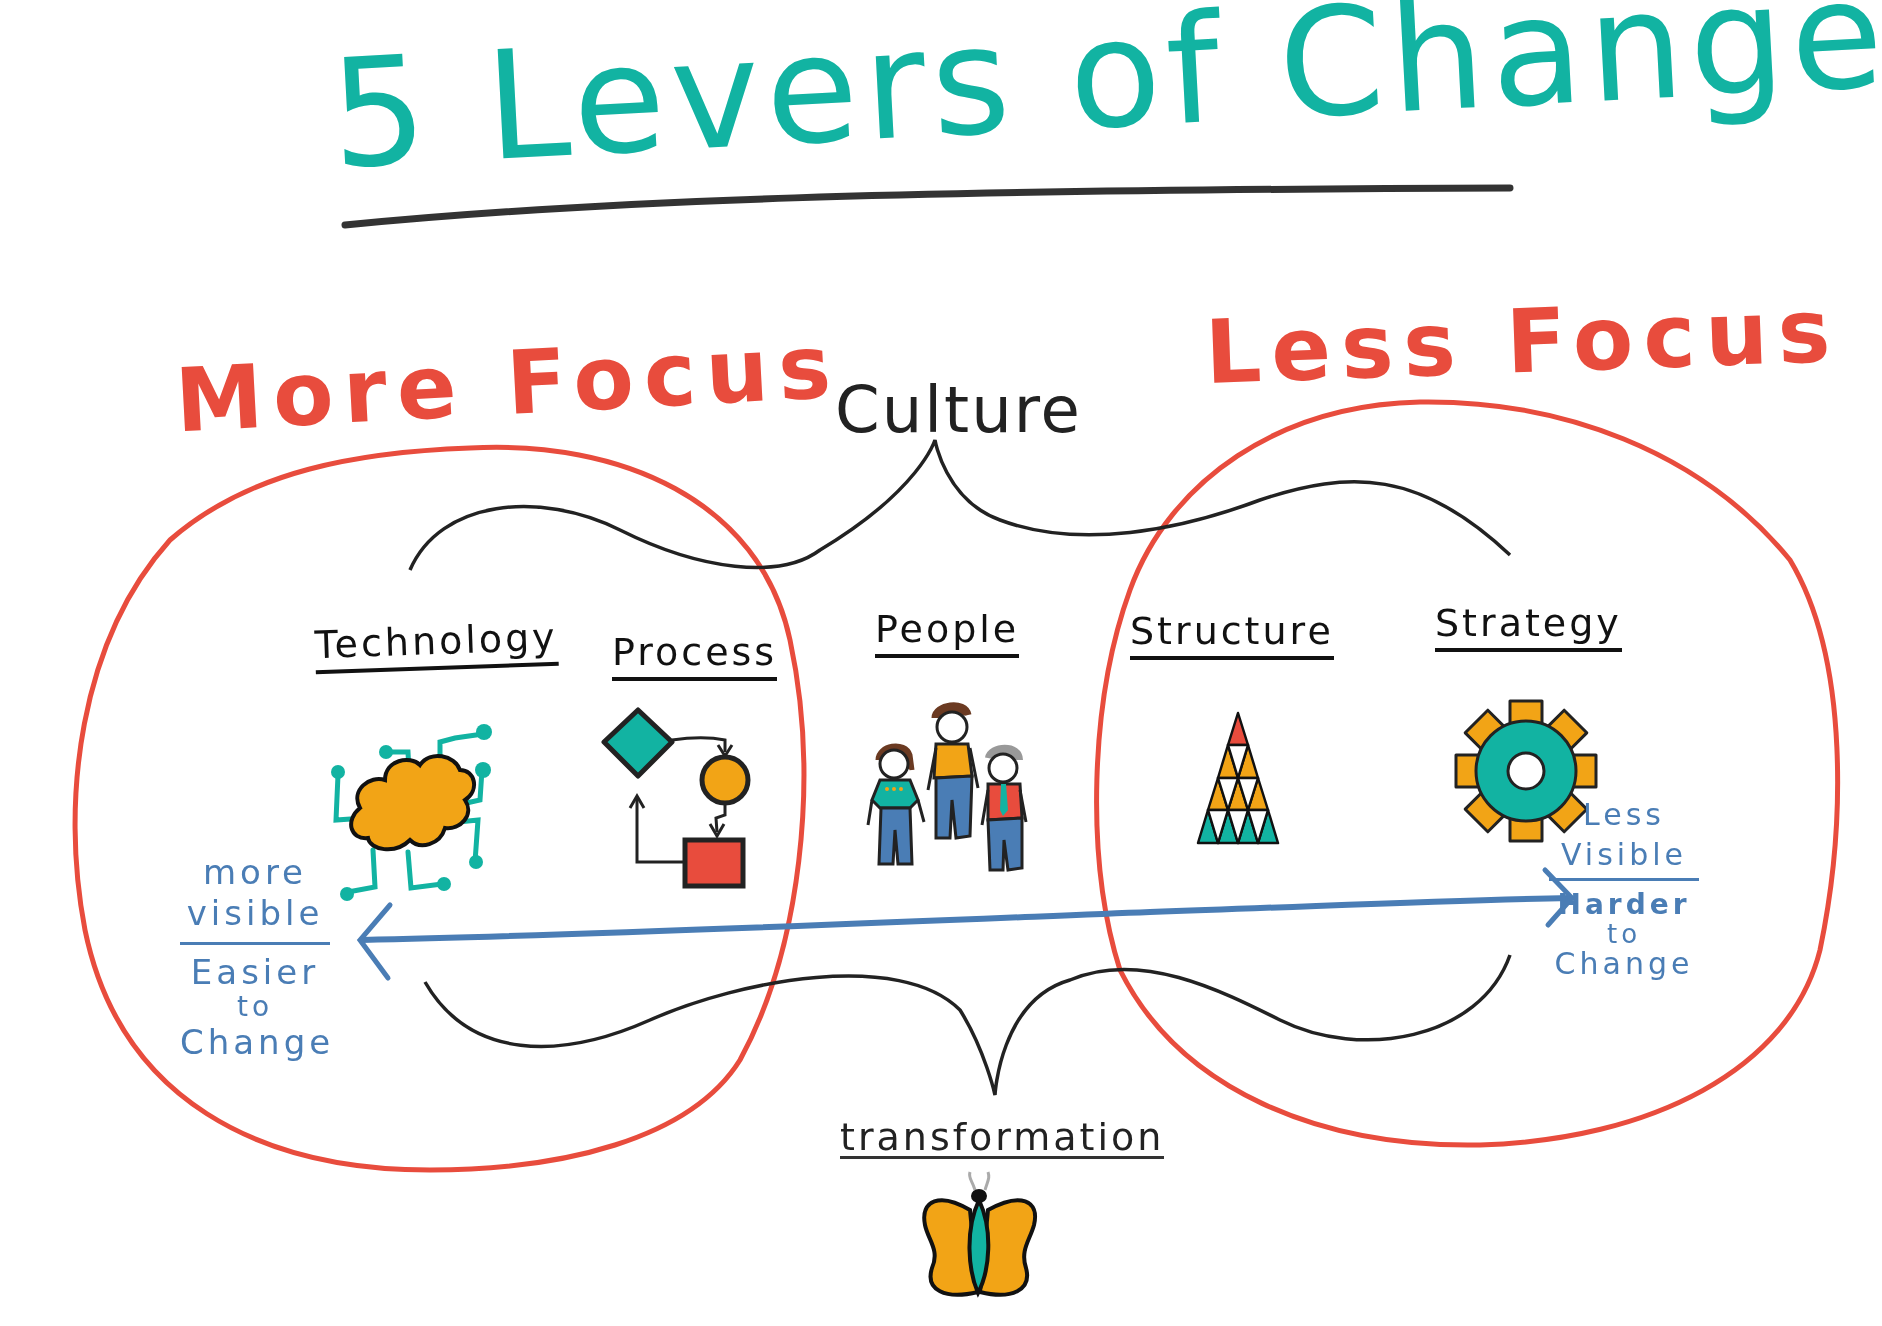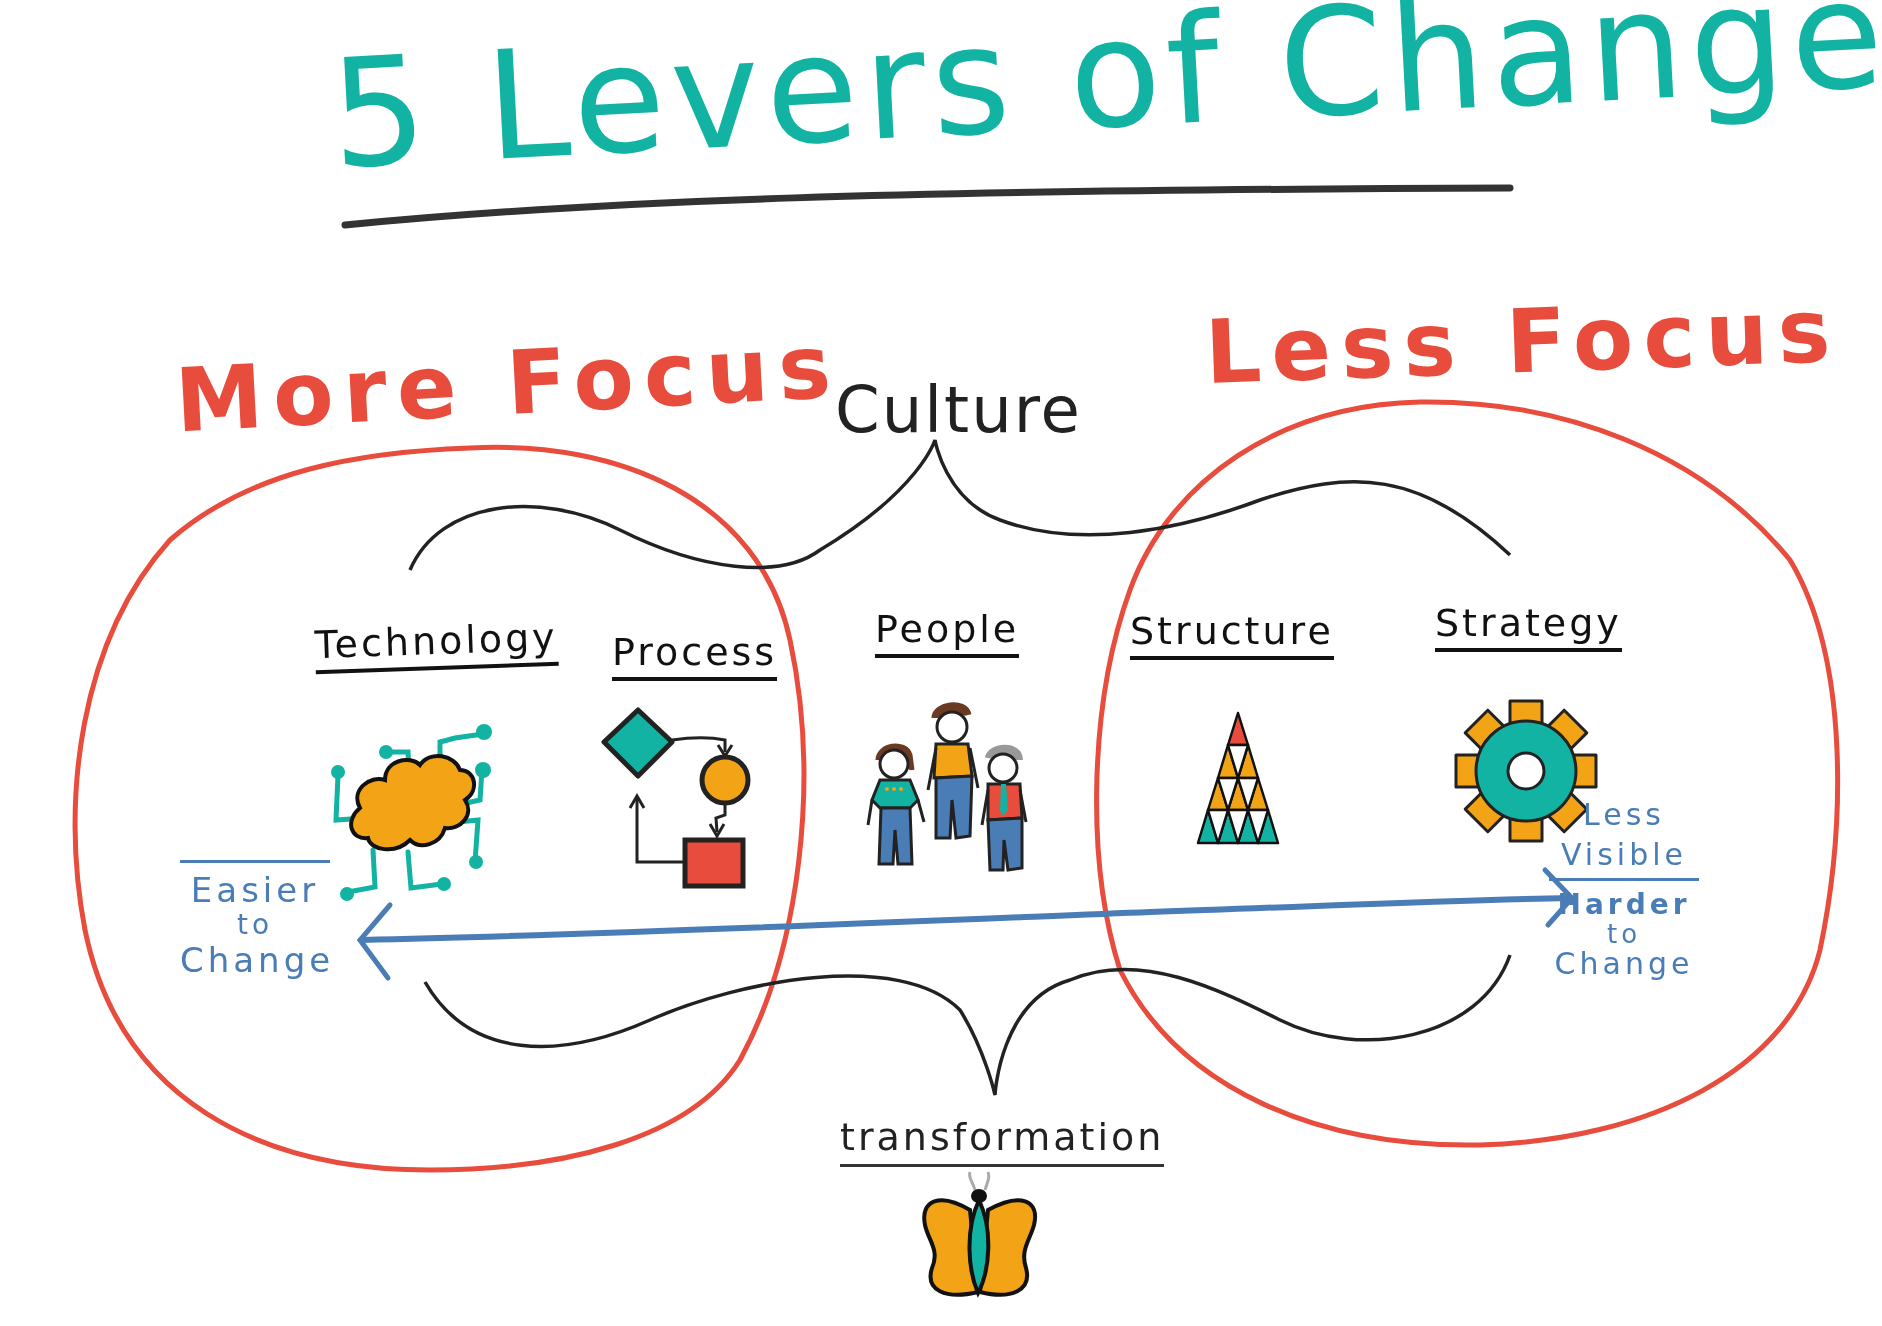--- a/index.html
+++ b/index.html
@@ -5,21 +5,21 @@
   html, body { margin: 0; padding: 0; background: #ffffff; }
   body { width: 1882px; height: 1326px; position: relative; overflow: hidden; }
   #canvas { position: absolute; left: 0; top: 0; width: 1882px; height: 1326px; }
   .txt { position: absolute; white-space: nowrap; font-family: "DejaVu Sans", sans-serif; line-height: 1; }
   .title { color: #12B3A2; font-size: 150px; letter-spacing: 6px; font-weight: normal; transform: rotate(-3deg); transform-origin: left bottom; }
   .focus { color: #E84C3D; font-size: 88px; letter-spacing: 10px; font-weight: bold; }
   .culture { color: #222; font-size: 64px; letter-spacing: 2px; }
   .lever { color: #111; font-size: 38px; letter-spacing: 3px; border-bottom: 4px solid #111; padding-bottom: 6px; }
   .vis { color: #4A7DB5; font-size: 34px; letter-spacing: 4px; text-align: center; }
   .vis .sep { display: block; height: 3px; background: #4A7DB5; margin: 8px 0 10px 0; }
-  .transform { color: #222; font-size: 38px; letter-spacing: 3px; border-bottom: 3px solid #333; padding-bottom: 8px; }
+  .transform { color: #222; font-size: 38px; letter-spacing: 3px; border-bottom: 3px solid #333; }
 </style>
 </head>
 <body>
 
 <svg id="canvas" viewBox="0 0 1882 1326" xmlns="http://www.w3.org/2000/svg">
 
   <path d="M345 225 C 600 200, 900 190, 1510 188" stroke="#333" stroke-width="7" fill="none" stroke-linecap="round"></path>
 
   <path d="M470 448 C 620 440, 760 500, 790 640 C 820 780, 800 950, 740 1060 C 690 1140, 560 1170, 430 1170 C 260 1170, 120 1100, 85 930 C 60 800, 80 640, 170 540 C 250 470, 360 452, 470 448 Z" stroke="#E84C3D" stroke-width="5" fill="none"></path>
 
@@ -144,20 +144,21 @@
 
 <div class="txt culture" style="left:835px; top:378px;text-align:center;">Culture</div>
 
 <div class="txt lever" style="left:315px; top:622px; transform:rotate(-2deg);">Technology</div>
 <div class="txt lever" style="left:612px; top:633px;">Process</div>
 <div class="txt lever" style="left:875px; top:610px;">People</div>
 <div class="txt lever" style="left:1130px; top:612px;">Structure</div>
 <div class="txt lever" style="left:1435px; top:604px;">Strategy</div>
 
 <div class="txt vis" style="left:180px; top:852px; width:150px;">
+  <span style="display:block; white-space:normal; line-height:1.2;">more visible</span>
   <span class="sep"></span>
   <span style="display:block;">Easier</span>
   <span style="display:block; font-size:28px; margin-top:4px;">to</span>
   <span style="display:block; margin-top:4px;">Change</span>
 </div>
 
 <div class="txt vis" style="left:1549px; top:800px; width:150px; font-size:30px;">
   <span style="display:block;">Less</span>
   <span style="display:block; margin-top:10px;">Visible</span>
   <span class="sep"></span>

